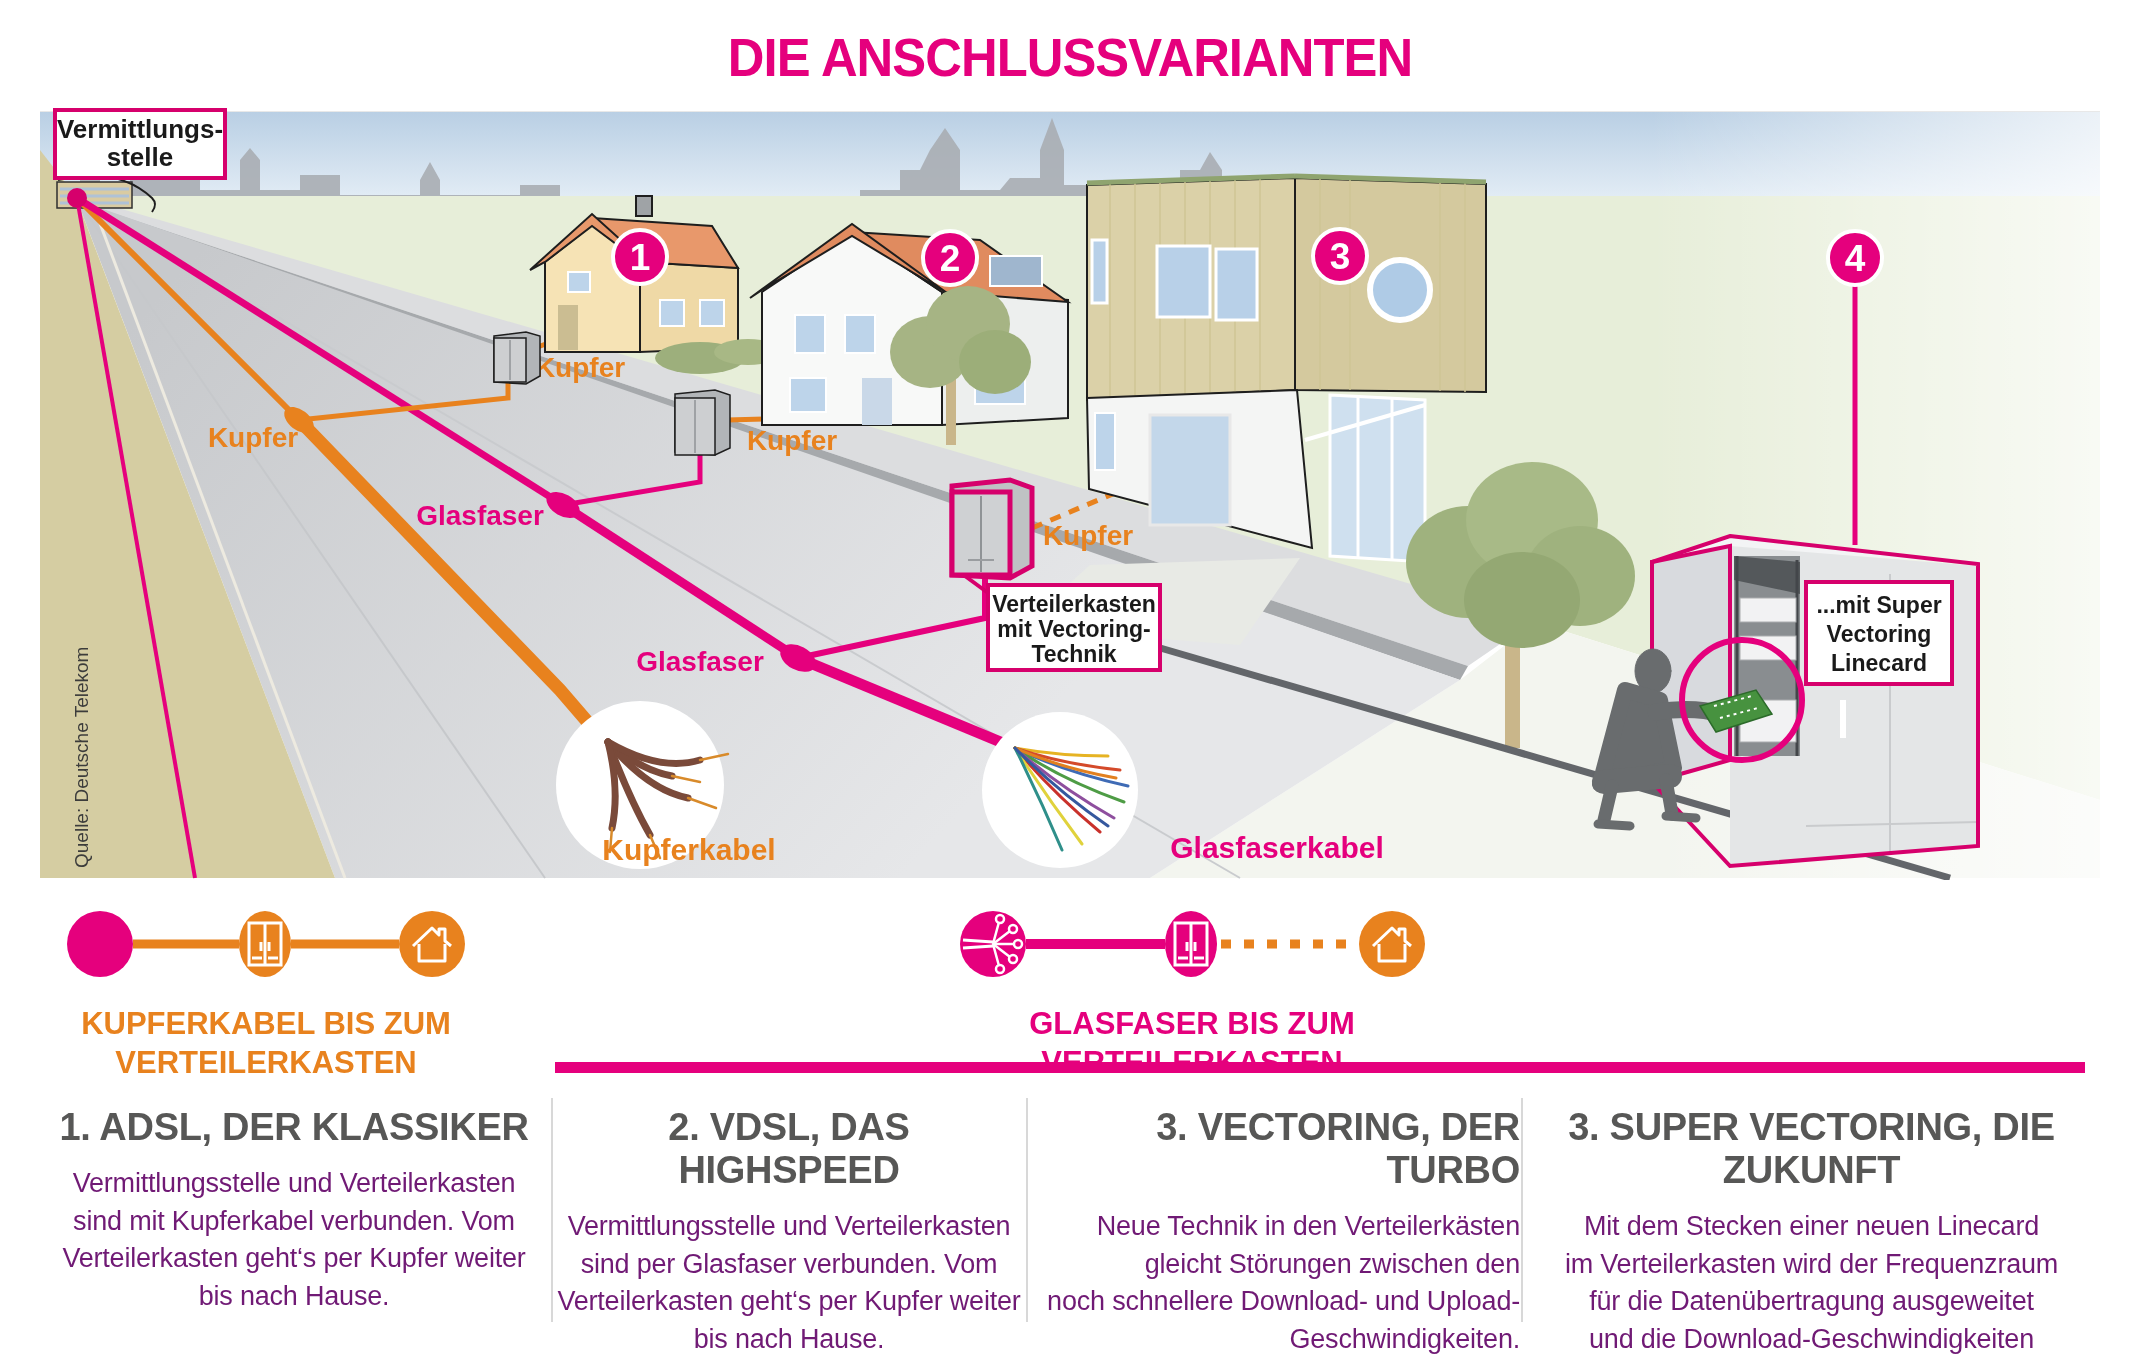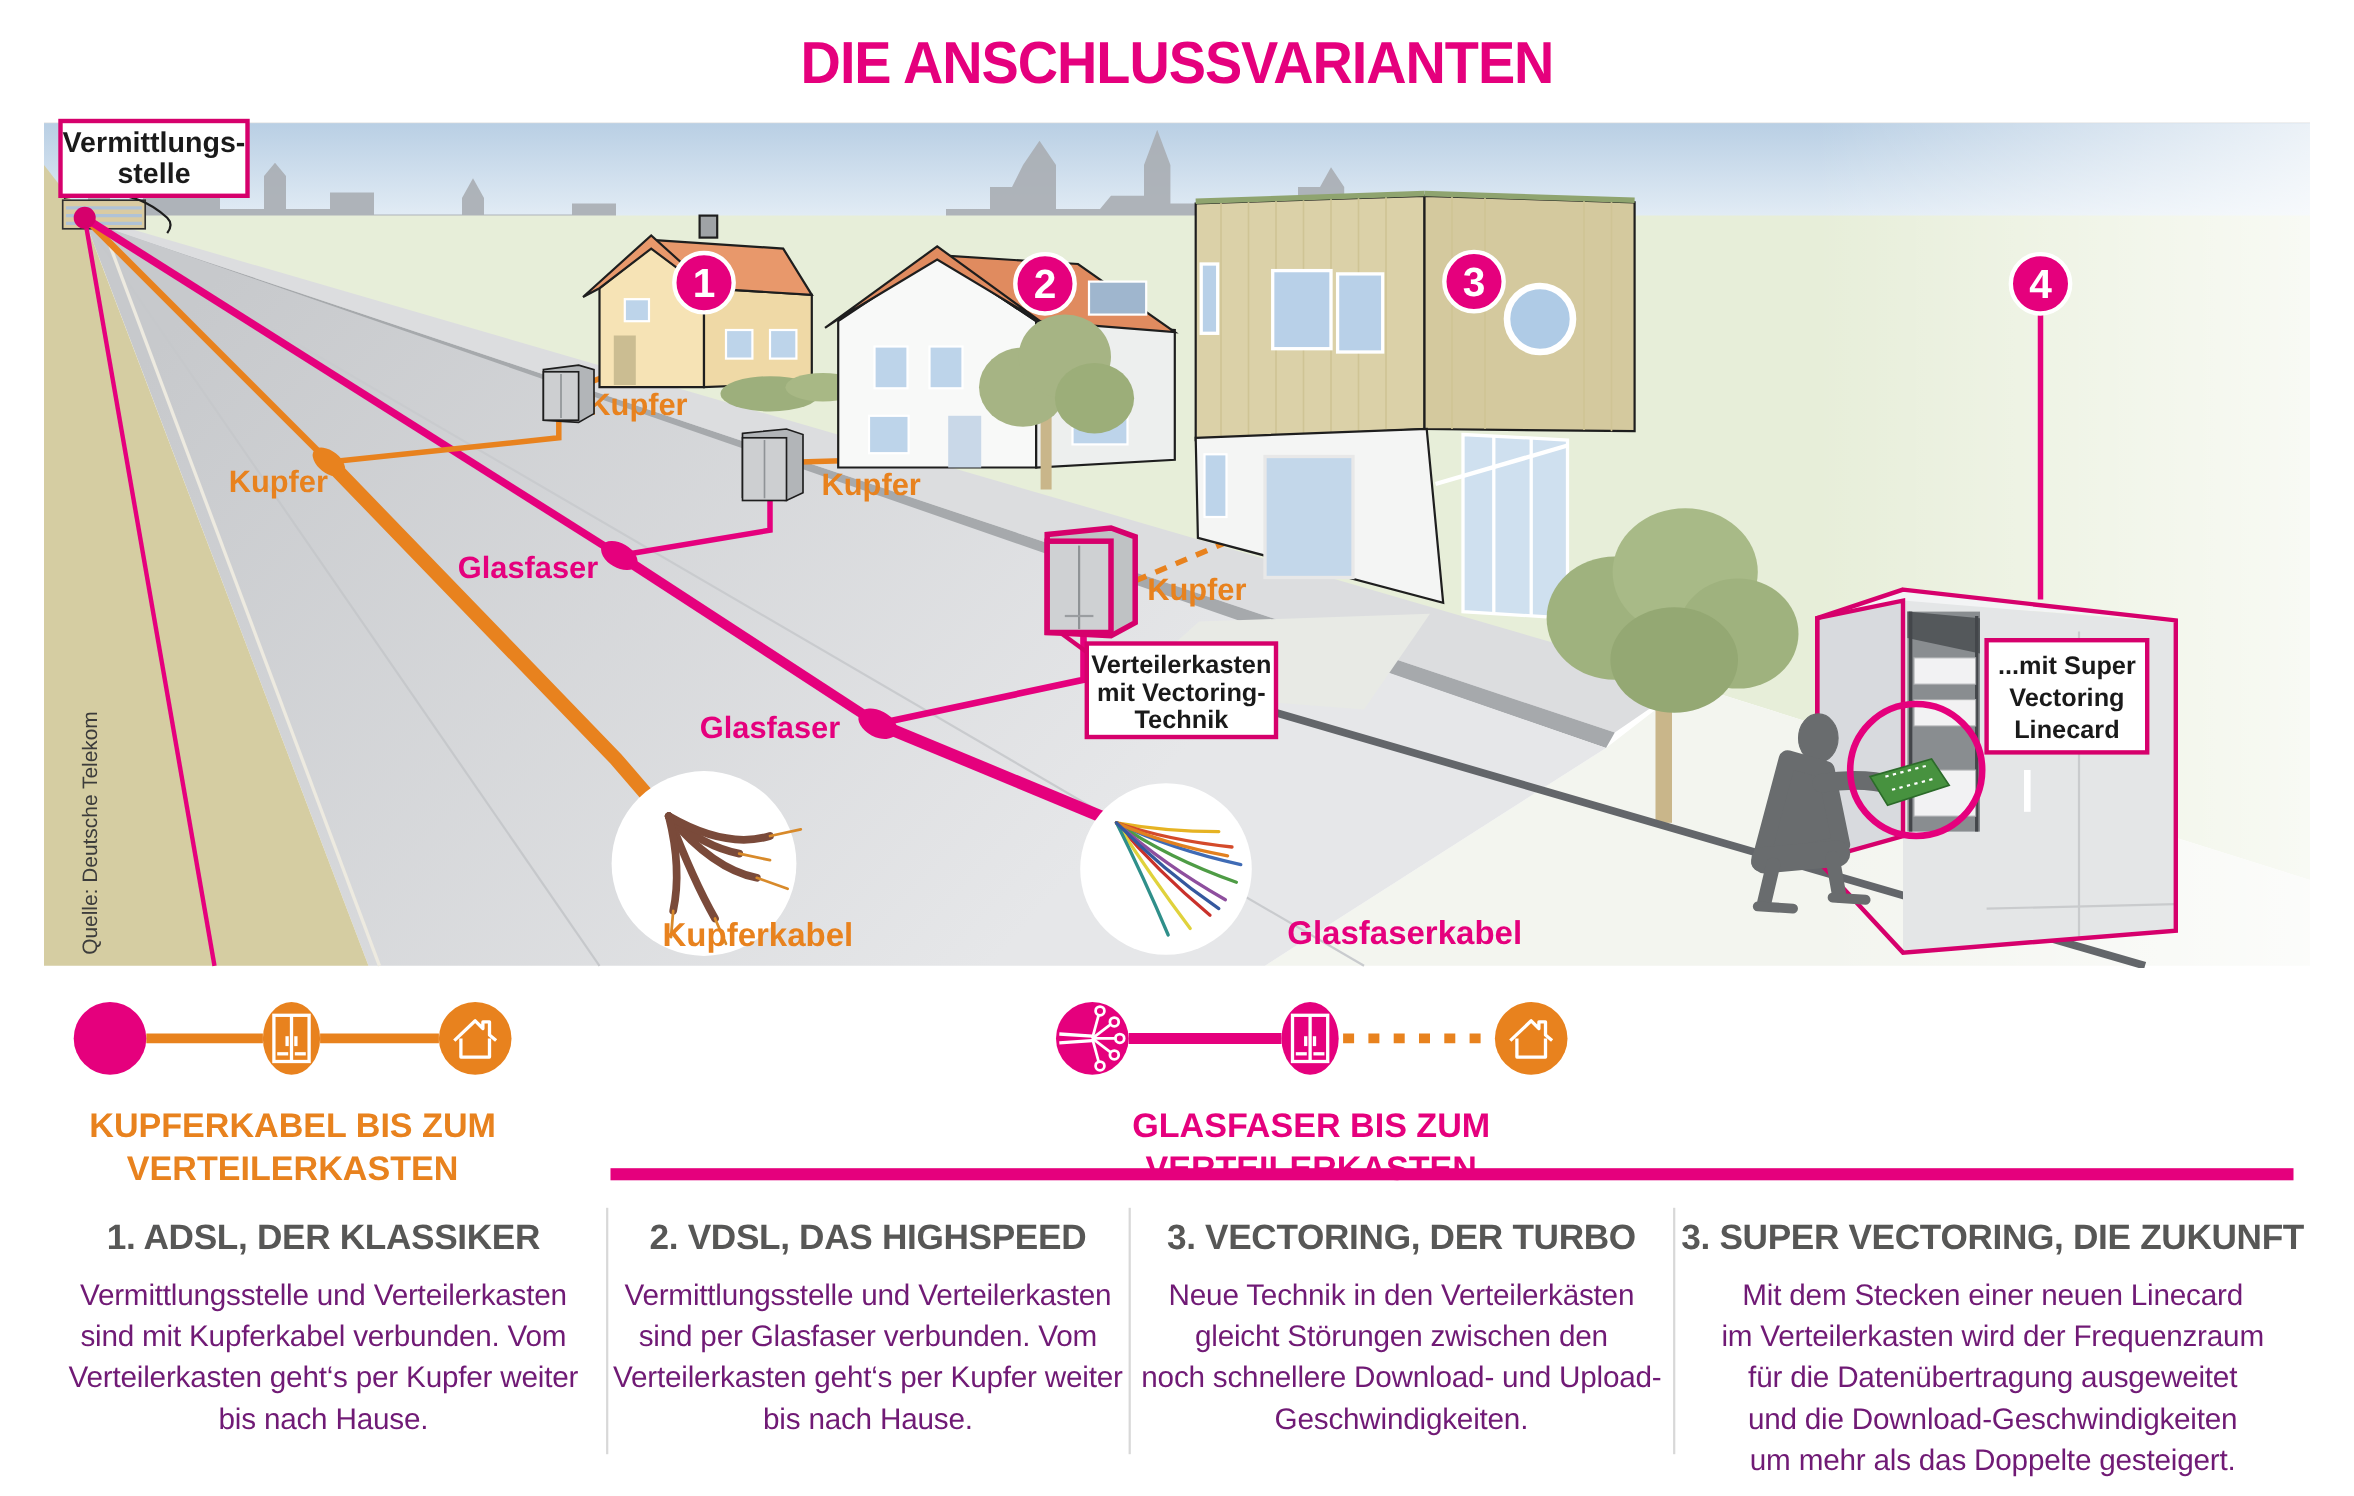--- a/index.html
+++ b/index.html
@@ -10,25 +10,25 @@
          transform:scaleX(.94);transform-origin:50% 50%;}
   .scene{position:absolute;left:0;top:0;width:2140px;height:880px;}
   
   .legend-heading{position:absolute;font-weight:bold;text-align:center;line-height:39px;}
   .legend-copper{left:40px;top:1004px;width:452px;font-size:31px;color:#E8821E;}
   .legend-fiber{left:948px;top:1004px;width:488px;font-size:31px;color:#E5007D;}
   .magenta-bar{position:absolute;left:555px;top:1062px;width:1530px;height:11px;background:#E5007D;}
   .col-divider{position:absolute;top:1098px;height:224px;width:2px;background:#D8D8D8;}
   .columns{position:absolute;left:0px;top:1106px;width:2140px;}
   .col{position:absolute;text-align:center;}
-  .col h3{margin:0 0 16px 0;font-size:32px;font-weight:bold;color:#575756;letter-spacing:-0.3px;}
+  .col h3{margin:0 0 16px 0;font-size:38px;font-weight:bold;color:#575756;letter-spacing:-0.3px;}
   .col .body{font-size:27px;color:#701a75;line-height:37.5px;letter-spacing:-0.2px;}
   .c1{left:40px;width:508px;}
   .c2{left:553px;width:472px;}
-  .c3{left:1028px;width:492px;}
+  .c3{left:1028px;width:492px;text-align:right;}
   .c4{left:1523px;width:577px;}
   svg text{font-family:"Liberation Sans",sans-serif;}
 </style>
 </head>
 <body>
 
 <div class="page">
 
   <div class="title">DIE ANSCHLUSSVARIANTEN</div>
 

